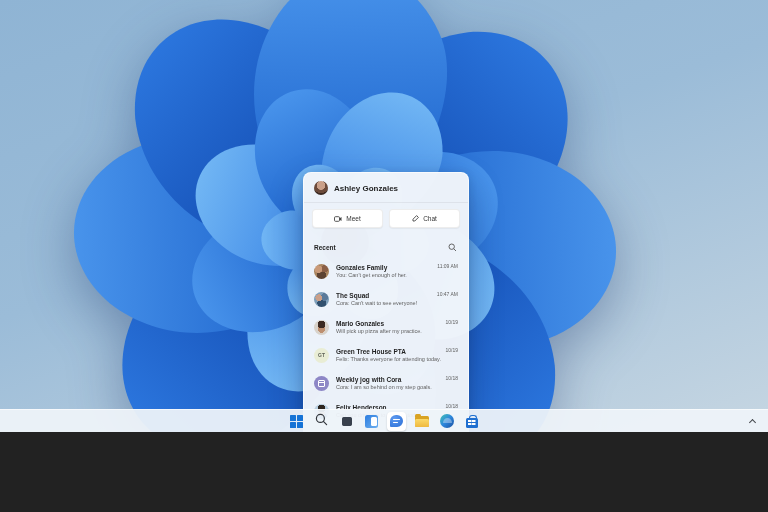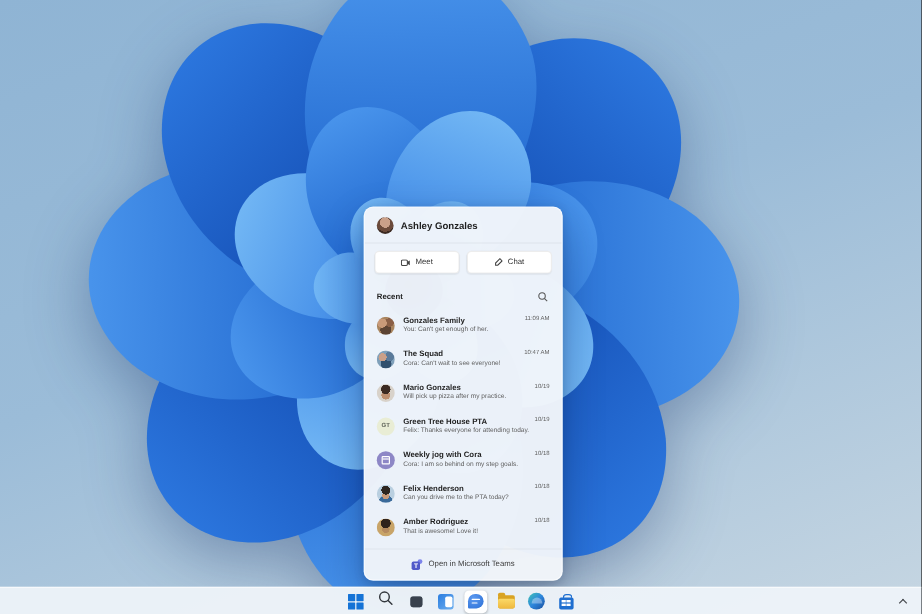--- a/index.html
+++ b/index.html
@@ -1,18 +1,18 @@
 <!DOCTYPE html>
 <html><head>
 <meta charset="utf-8">
 <style>
   html,body{margin:0;padding:0;background:#222;}
   *{box-sizing:border-box;}
   #desktop{
-    position:relative;width:768px;height:512px;overflow:hidden;
+    position:relative;width:768px;height:432px;overflow:hidden;
     font-family:"Liberation Sans", sans-serif;
     background:linear-gradient(160deg,#8fb4d4 0%,#9bbcd8 45%,#c6d6e2 100%);
   }
   .bloom{position:absolute;left:0;top:0;}
 
   
   #chat-flyout{
     position:absolute;left:303px;top:172px;width:166px;height:312px;
     background:rgba(243,246,250,0.96);
     border:1px solid rgba(255,255,255,0.65);

